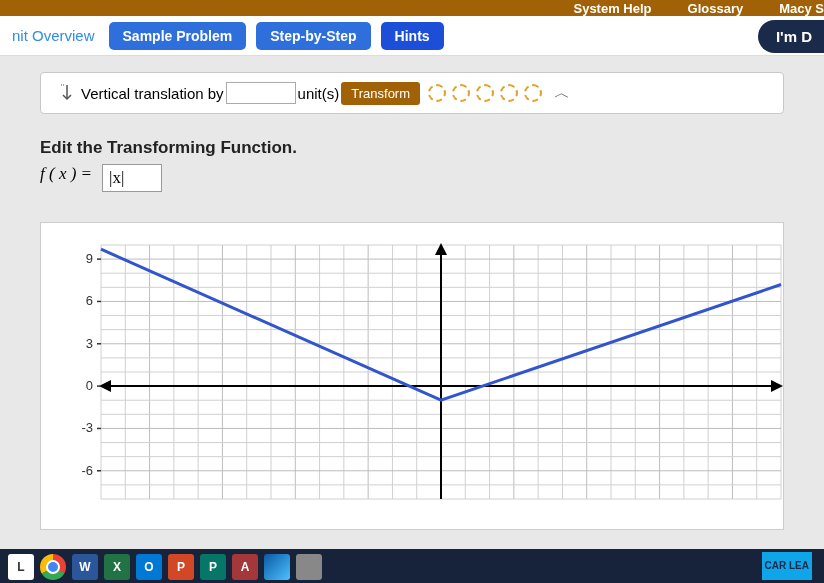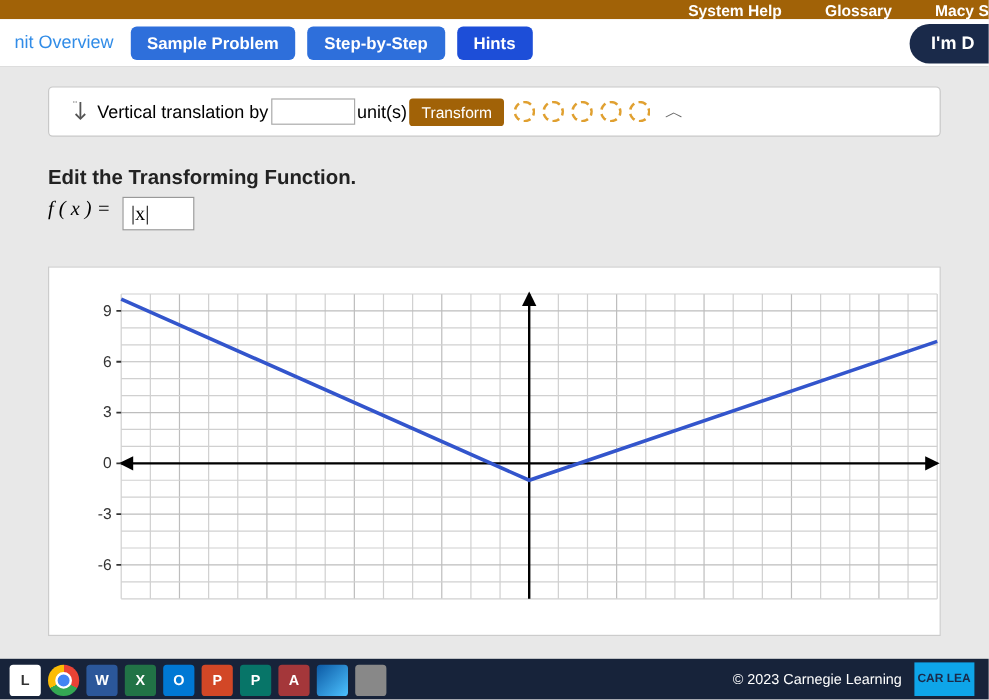--- a/index.html
+++ b/index.html
@@ -342,16 +342,15 @@
     <div class="tb-icon tb-chrome"></div>
     <div class="tb-icon tb-word">W</div>
     <div class="tb-icon tb-excel">X</div>
     <div class="tb-icon tb-outlook">O</div>
     <div class="tb-icon tb-ppt">P</div>
     <div class="tb-icon tb-publisher">P</div>
     <div class="tb-icon tb-access">A</div>
     <div class="tb-icon tb-edge"></div>
     <div class="tb-icon tb-generic"></div>
   </div>
-  <span>© 2023 Carnegie Learning</span>
   <span class="credits-logo">CAR
 LEA</span>
 </div>
 
 </body></html>

